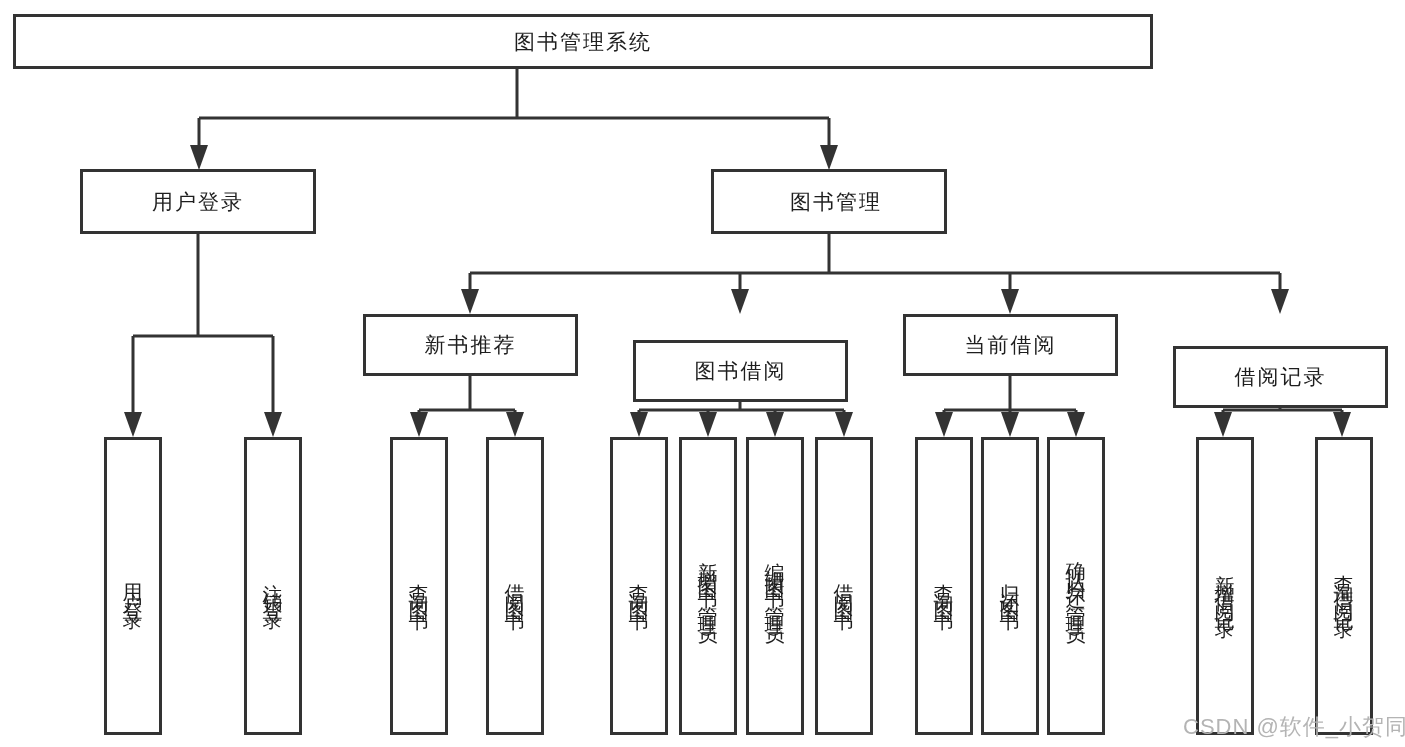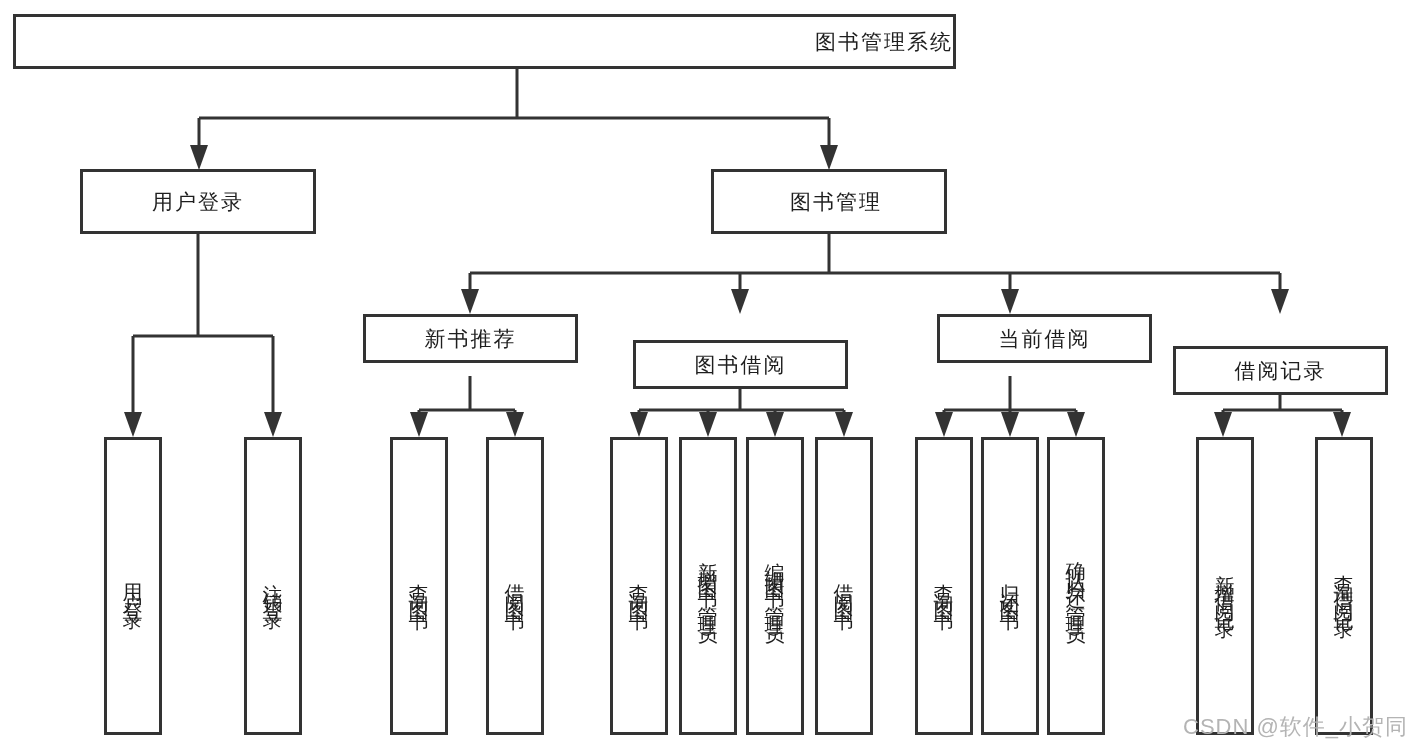--- a/index.html
+++ b/index.html
@@ -38,29 +38,29 @@
   .node.leaf {
     font-size: 20px;
   }
   .vtext {
     writing-mode: vertical-rl;
     text-orientation: mixed;
     letter-spacing: 9px;
     line-height: 1;
     white-space: nowrap;
   }
-  .lvl1 { left: 13px;  top: 14px;  width: 943px; height: 55px; justify-content: flex-end; }
+  .lvl1 { left: 13px;  top: 14px;  width: 1140px; height: 55px; }
 
   .lvl2-a { left: 80px;  top: 169px; width: 236px; height: 65px; }
   .lvl2-b { left: 711px; top: 169px; width: 236px; height: 65px; padding-left: 14px; }
 
-  .lvl3 { top: 314px; width: 215px; height: 49px; }
+  .lvl3 { top: 314px; width: 215px; height: 62px; }
   .lvl3-a { left: 363px; }
   .lvl3-b { left: 633px; margin-top: 26px; }
-  .lvl3-c { left: 937px; }
+  .lvl3-c { left: 903px; }
   .lvl3-d { left: 1173px; margin-top: 32px; }
 
   .leaf { top: 437px; width: 58px; height: 298px; }
   .leaf-1a { left: 104px; }
   .leaf-1b { left: 244px; }
   .leaf-2a { left: 390px; }
   .leaf-2b { left: 486px; }
   .leaf-3a { left: 610px; }
   .leaf-3b { left: 679px; }
   .leaf-3c { left: 746px; }

